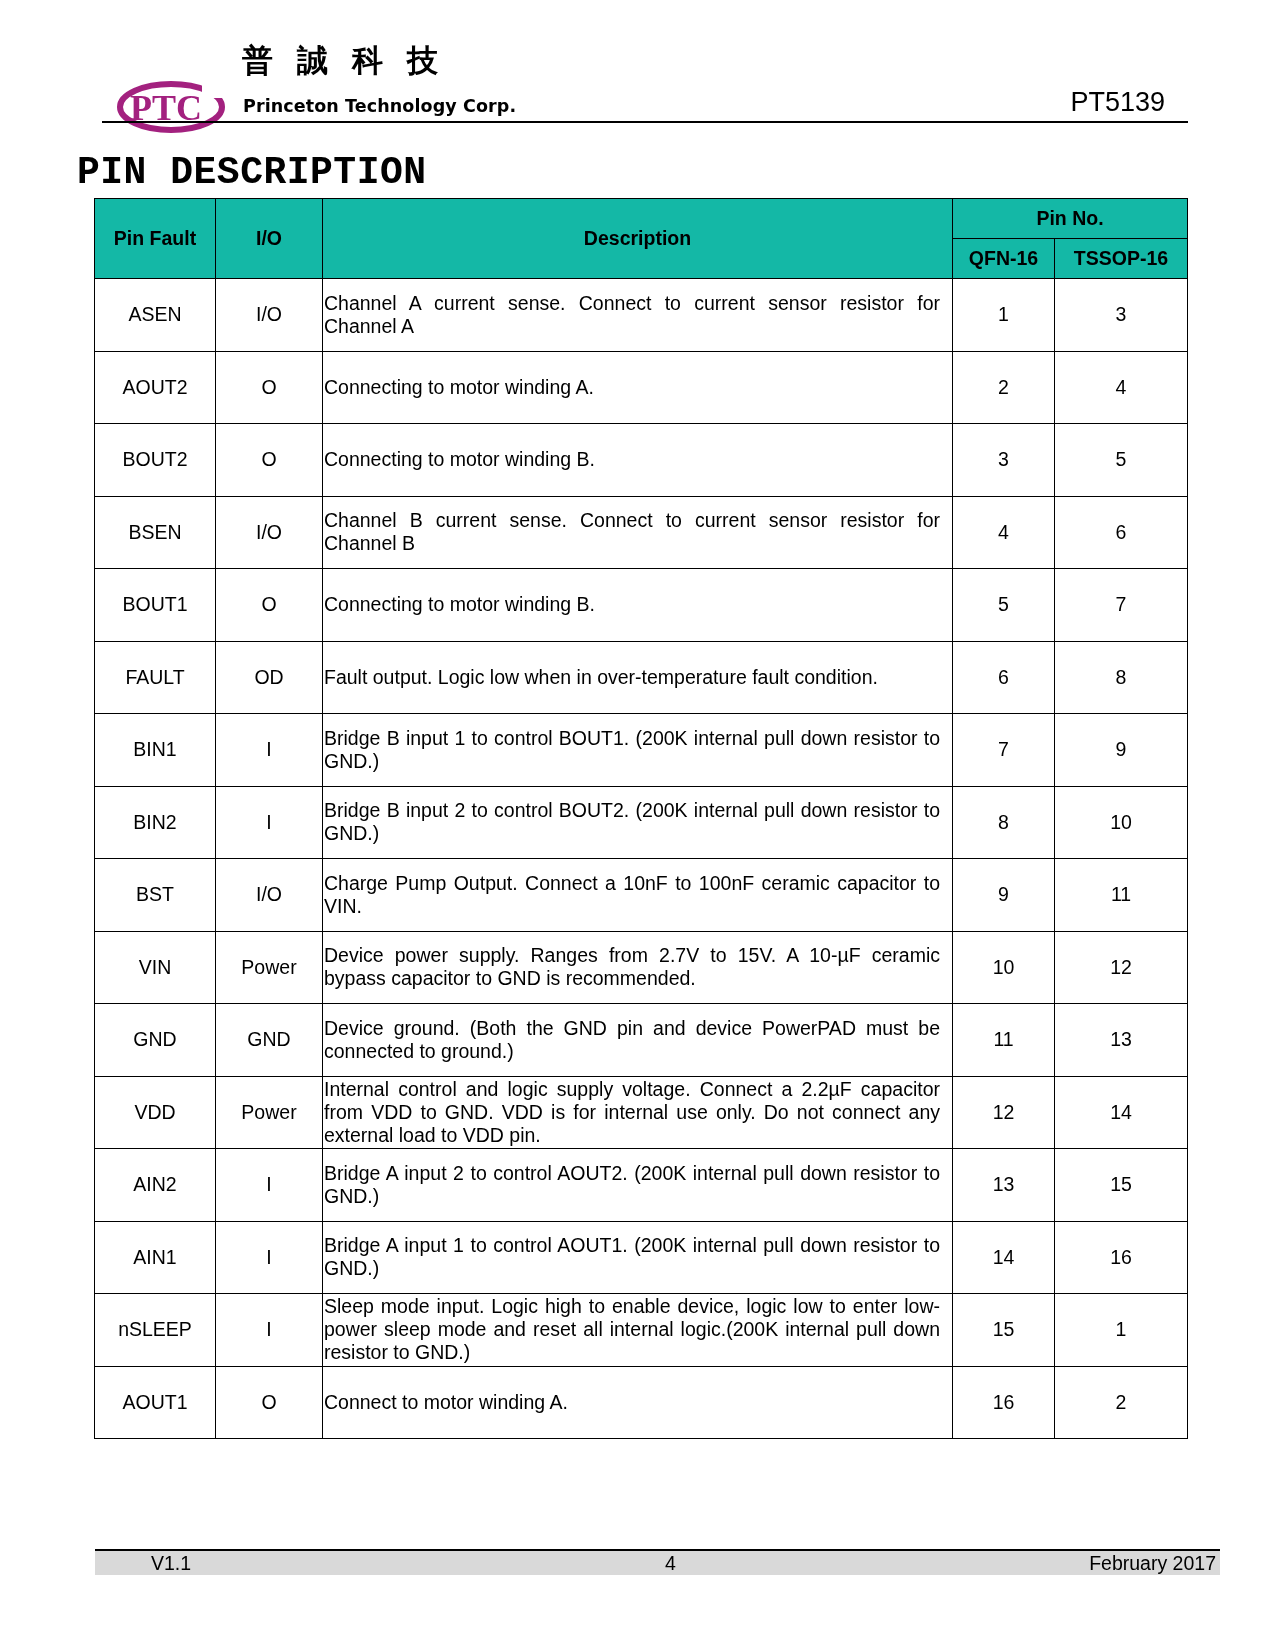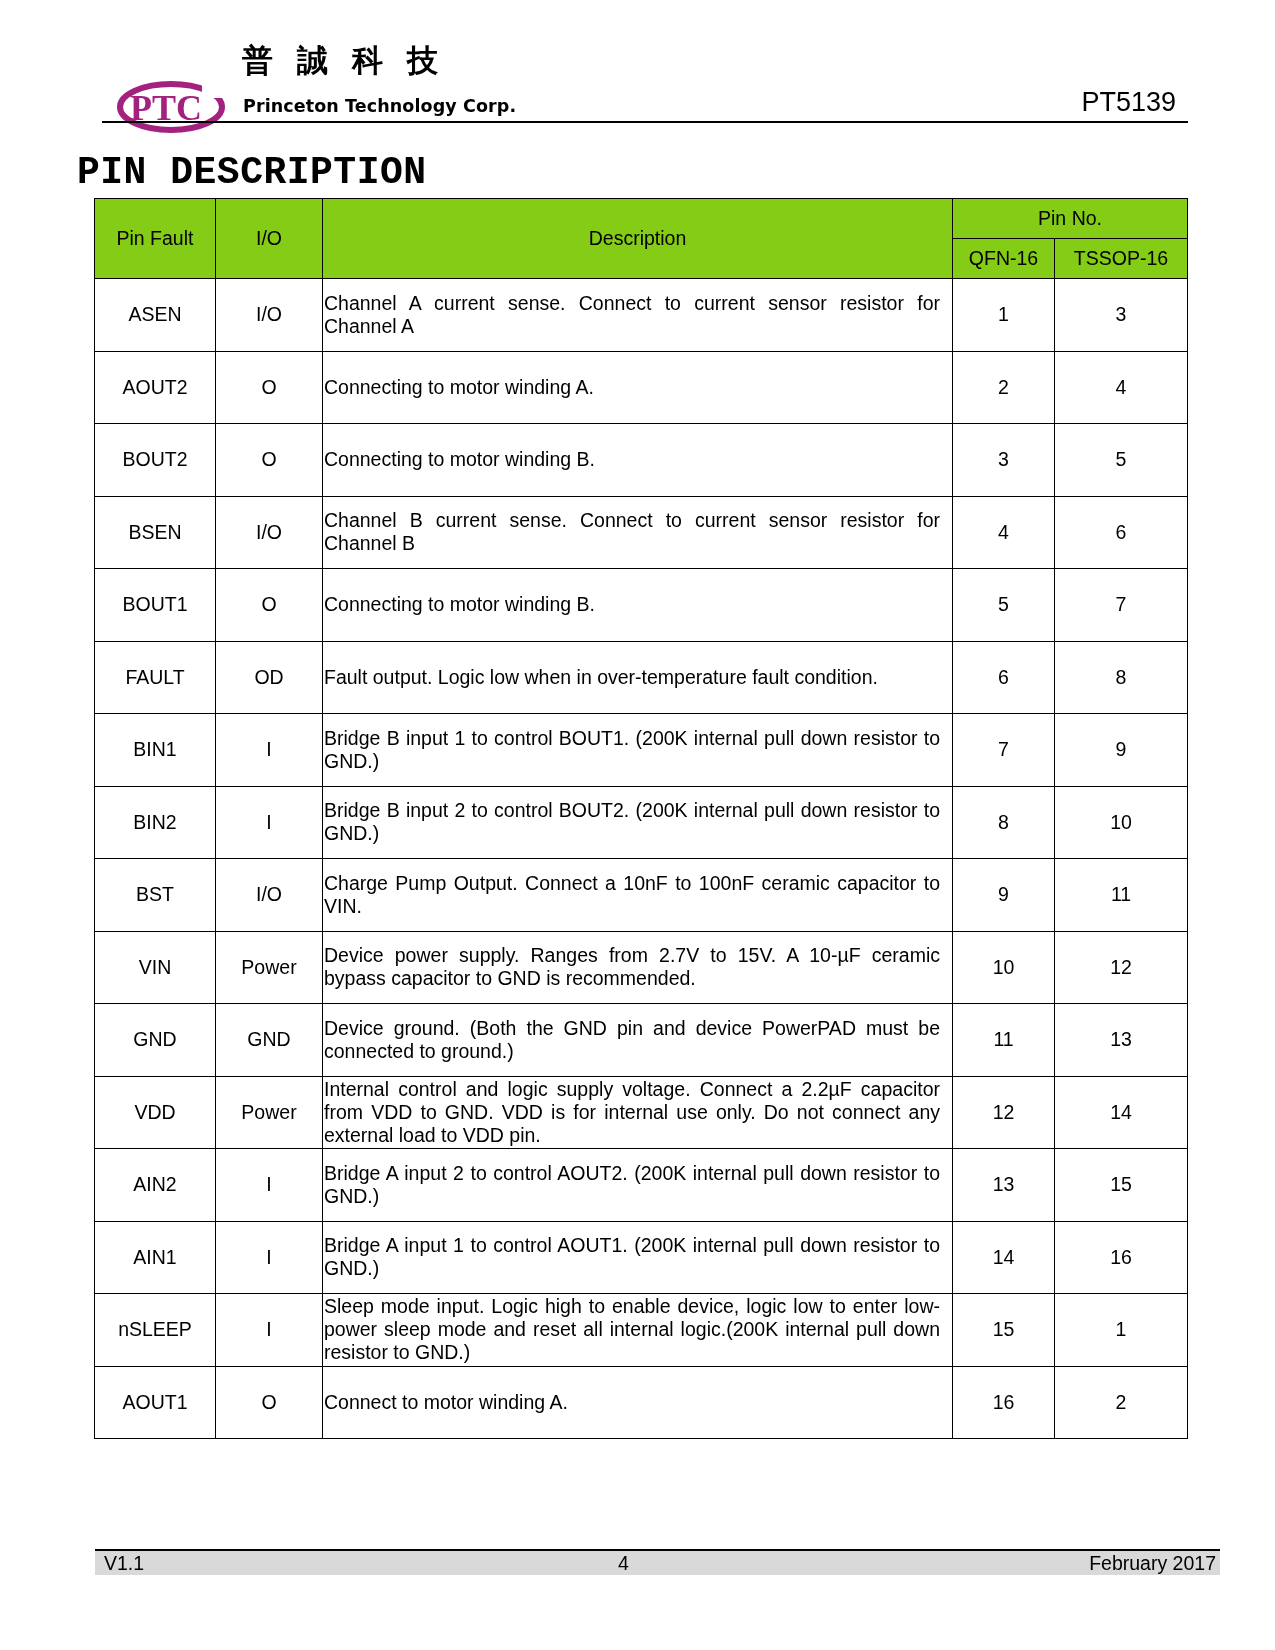--- a/index.html
+++ b/index.html
@@ -5,39 +5,39 @@
     html, body { margin: 0; padding: 0; background: #ffffff; }
     body { width: 1275px; height: 1650px; position: relative; overflow: hidden;
            font-family: "Liberation Sans", "DejaVu Sans", sans-serif; color: #000; }
 
     .logo { position: absolute; left: 116px; top: 76px; width: 112px; height: 60px; }
     .cn-name { position: absolute; left: 242px; top: 42px; width: 270px;
                font-family: "DejaVu Sans", sans-serif; font-weight: bold; font-size: 31px;
                letter-spacing: 24px; line-height: 36px; white-space: nowrap; }
     .en-name { position: absolute; left: 243px; top: 95px; font-family: "DejaVu Sans", sans-serif;
                font-weight: bold; font-size: 17.5px; line-height: 22px; letter-spacing: 0.1px; white-space: nowrap; text-align: right; }
-    .part-no { position: absolute; right: 99px; top: 87px; font-size: 27px; line-height: 30px; margin-left: 32px; }
+    .part-no { position: absolute; right: 110px; top: 87px; font-size: 27px; line-height: 30px; margin-left: 32px; }
     .header-rule { position: absolute; left: 102px; top: 121px; width: 1086px; height: 2px; background: #000; }
 
     .section-title { position: absolute; left: 77px; top: 151px; font-family: Liberation Mono, monospace;
                      font-weight: bold; font-size: 38px; line-height: 44px; letter-spacing: 0.5px; }
 
     table.pins { position: absolute; left: 94px; top: 198px; border-collapse: collapse;
                  table-layout: fixed; width: 1093px; }
     table.pins th, table.pins td { border: 1.5px solid #000; padding: 0; font-weight: normal;
                                    font-size: 19.5px; line-height: 23px; }
-    table.pins th { background: #84cc16; text-align: center; }
+    table.pins th { background: #14b8a6; text-align: center; font-weight: bold; }
     .h-top { height: 40px; }
     .h-sub { height: 40px; }
     table.pins td { height: 71.5px; text-align: center; vertical-align: middle; }
     table.pins td.desc { text-align: justify; text-align-last: left; padding: 0 12px 0 1px; }
 
     .footer-bar { position: absolute; left: 95px; top: 1549px; width: 1125px; height: 24px;
                   background: #d9d9d9; border-top: 2px solid #000; }
-    .footer-bar span { position: absolute; top: 1px; font-size: 19.5px; line-height: 22px; }
+    .footer-bar span { position: absolute; top: 1px; font-size: 19.5px; line-height: 22px; margin-left: 47px; }
     .f-ver { left: 9px; }
     .f-page { left: 523px; }
     .f-date { right: 4px; }
   </style>
 </head>
 <body>
 
 <div class="logo">
   <svg width="112" height="60" viewBox="0 0 112 60">
     <ellipse cx="55" cy="31" rx="51" ry="23" fill="none" stroke="#a3217f" stroke-width="6"></ellipse>

